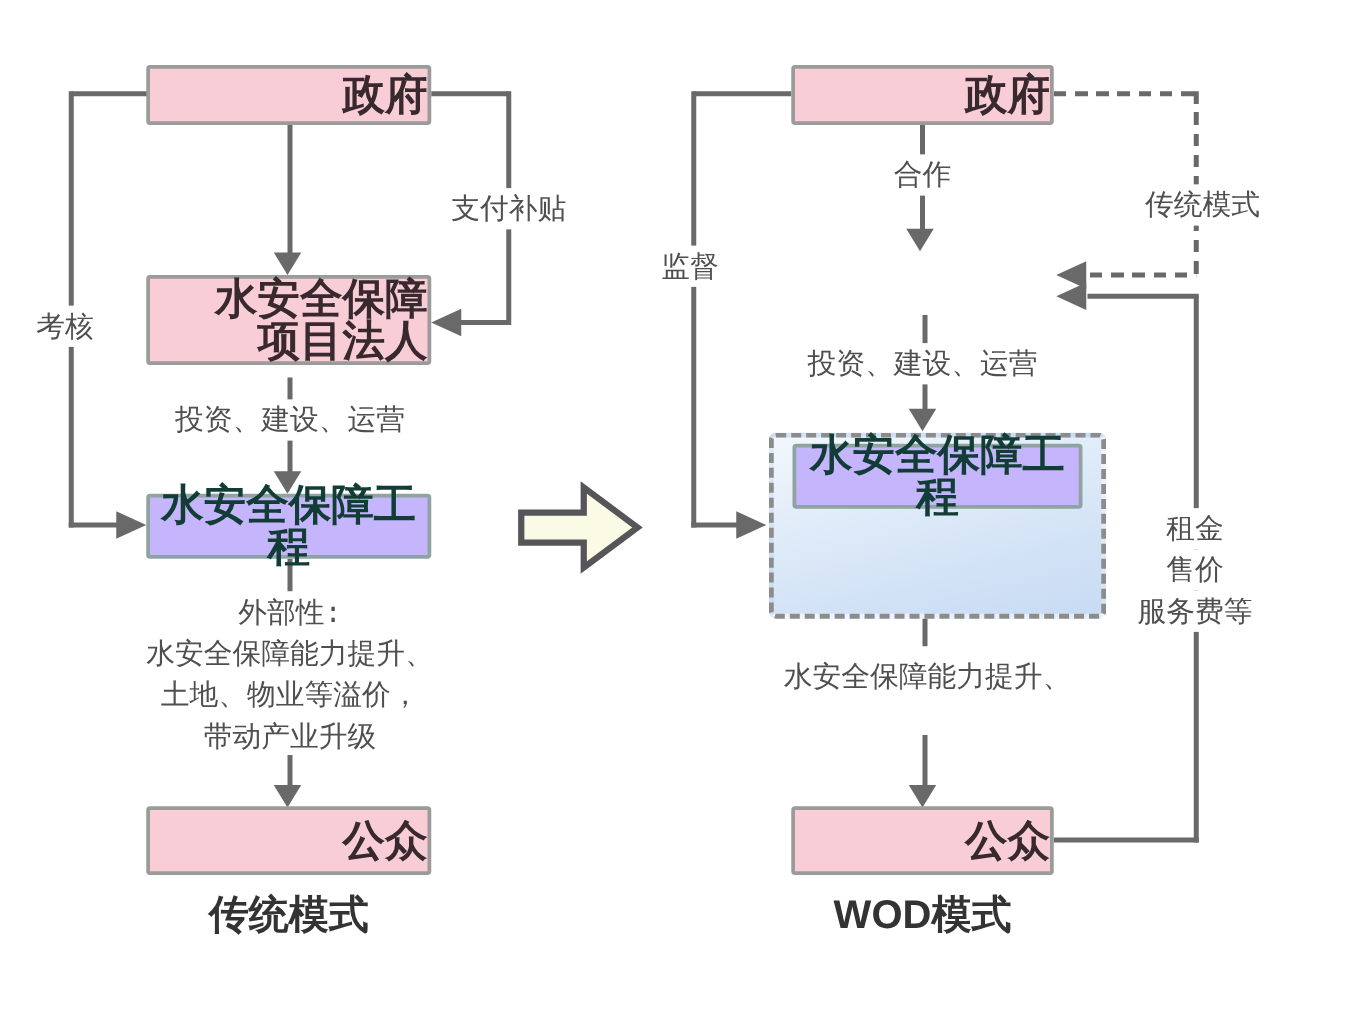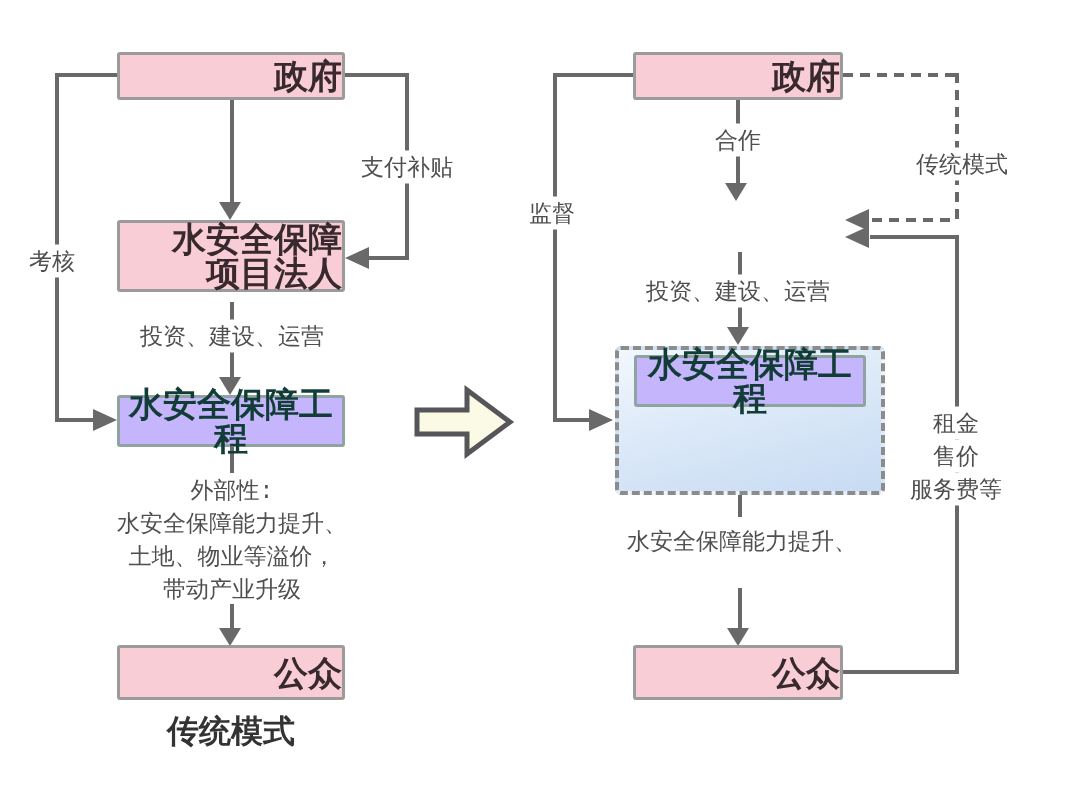--- a/index.html
+++ b/index.html
@@ -126,14 +126,15 @@
   <div class="lbl" style="left:742px;top:541px;">水安全保障能力提升、</div>
   <div class="vline" style="left:738px;top:588px;height:42px;"></div>
   <div class="ah-down" style="left:727px;top:628px;"></div>
 
   <div class="box pink" style="left:633px;top:52px;width:210px;height:48px;">
     <span>政府</span>
   </div>
   <div class="box pink" style="left:633px;top:645px;width:210px;height:55px;">
     <span>公众</span>
   </div>
+  <div class="title" style="left:738px;top:732px;">WOD模式</div>
 
 </div>
 
 </body></html>

